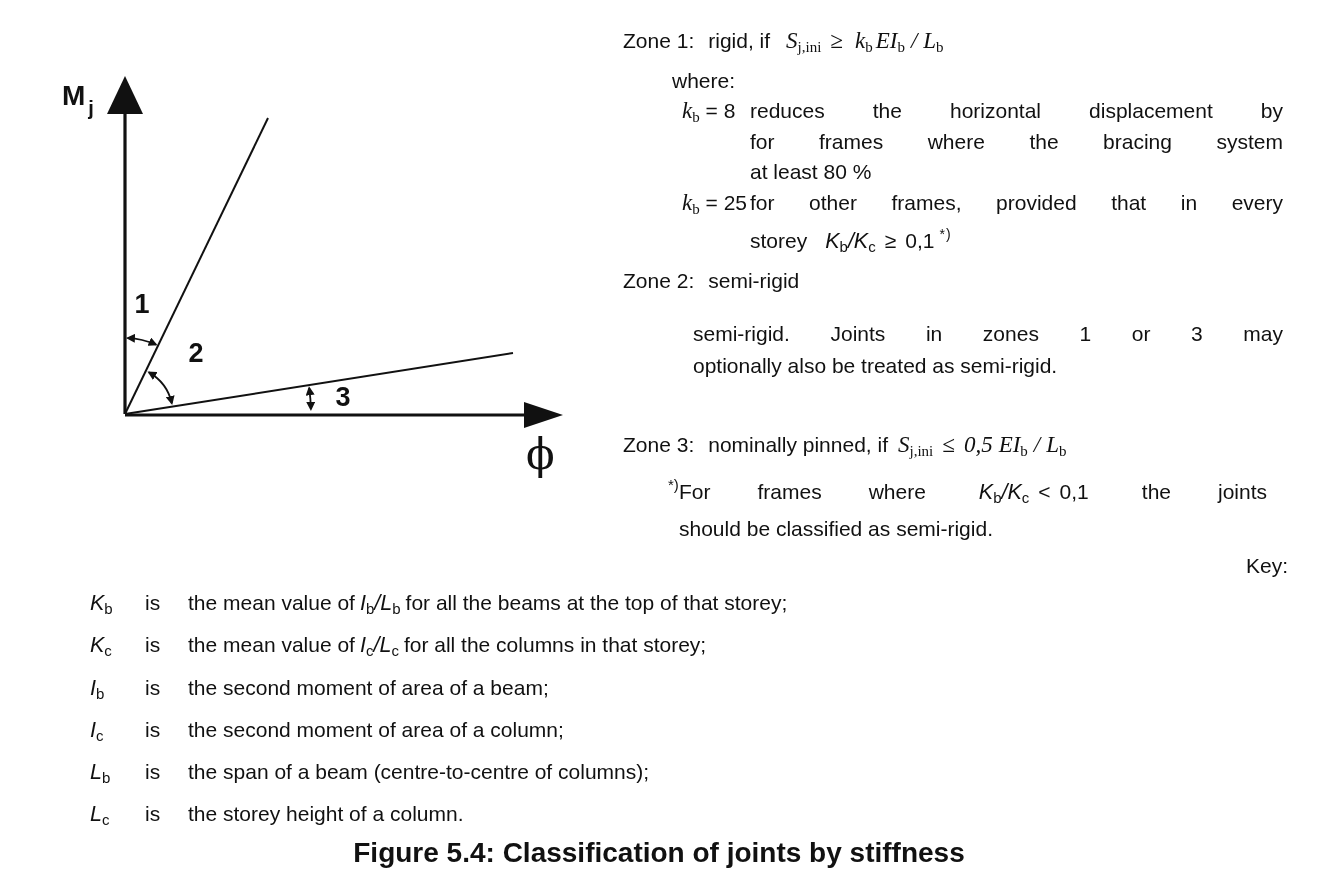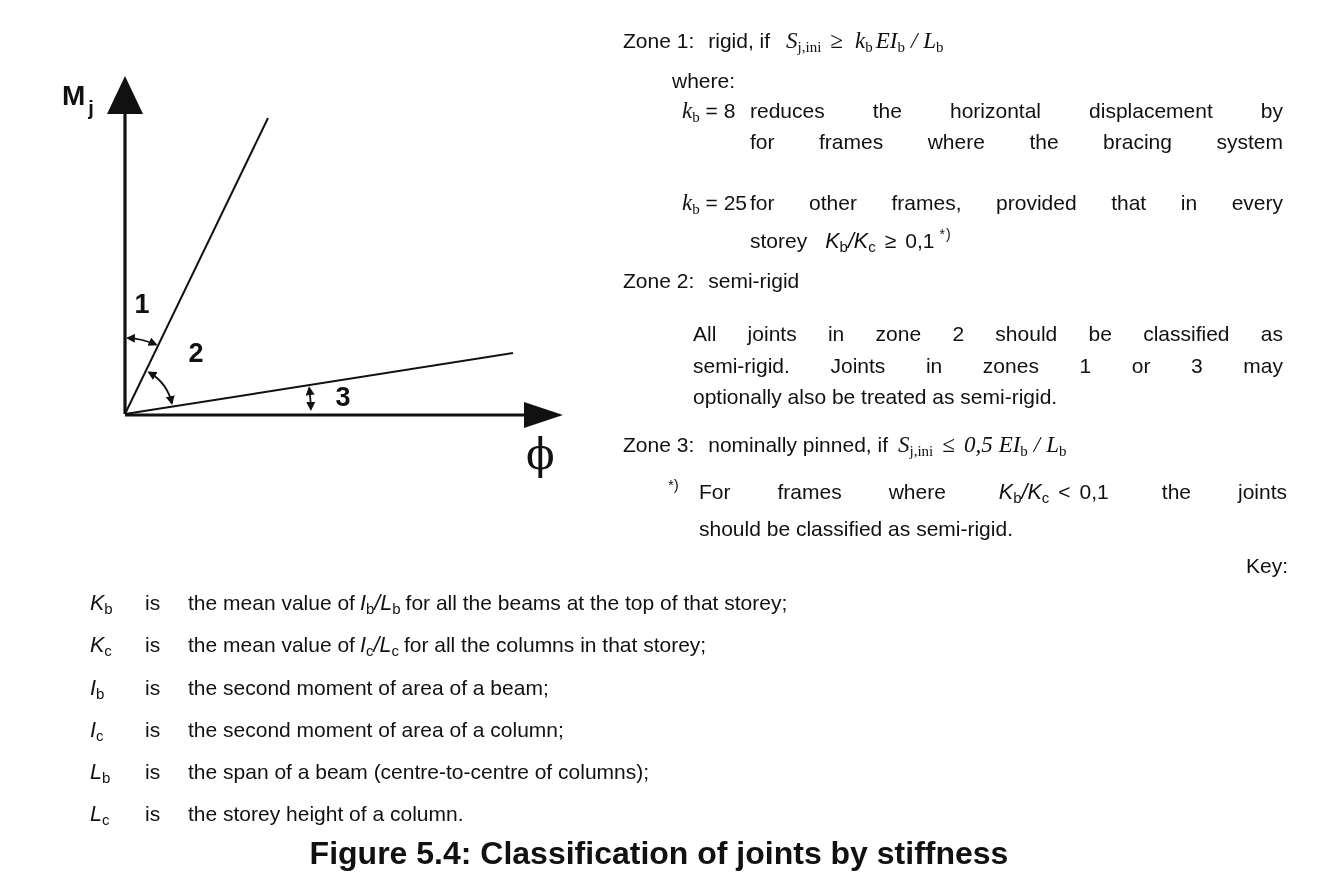--- a/index.html
+++ b/index.html
@@ -30,32 +30,32 @@
   .lead-gap{margin-left:16px;}
   .tight{margin-left:3px;}
   .sup{font-size:14px; vertical-align:9px; letter-spacing:1px;}
   .hang-label{position:absolute; left:59px; top:0; font-size:21px; line-height:30px;}
   .hang-body{position:absolute; left:127px; top:0; width:533px;}
   .jline{font-size:21px; line-height:30.7px; text-align:justify; text-align-last:justify; white-space:normal;}
   .jline.last{text-align-last:left;}
   .z2para{left:70px; width:590px; white-space:normal;}
   .z2para .jline{line-height:31.5px;}
   .fn-star{position:absolute; left:45px; top:-6px; font-size:15px;}
-  .fn-body{position:absolute; left:76px; top:0; width:588px;}
+  .fn-body{position:absolute; left:56px; top:0; width:588px;}
   .fn-body .jline{line-height:31px;}
   
   .key{position:absolute; left:28px; top:551px; width:1260px; font-size:21px;}
   .key-label{line-height:30px;text-align:right;}
   .krow{display:grid; grid-template-columns:55px 43px auto; padding-left:62px; line-height:36.3px; white-space:nowrap;}
   .krow .kmathgrp{margin:0 5px;}
   .kfirst{margin-top:4px;}
   
   .caption{
     position:absolute; left:0; top:836px; width:100%; text-align:center;
-    font-size:32px; font-weight:bold; line-height:34px;
+    font-size:28px; font-weight:bold; line-height:34px;
   }
 </style>
 </head>
 <body>
 
 <div class="page">
 
   <svg class="diagram" width="620" height="560" viewBox="0 0 620 560">
     <defs>
       <marker id="ah" viewBox="0 0 10 10" refX="8" refY="5" markerWidth="9" markerHeight="9" markerUnits="userSpaceOnUse" orient="auto-start-reverse">
@@ -90,39 +90,39 @@
       <span>Zone 1:</span><span class="zlead">rigid, if</span><span class="lead-gap mi">S</span><span class="msub">j,ini</span><span class="mi rel">≥</span><span class="mi tight">k</span><span class="msub">b</span><span class="mi tight">EI</span><span class="msub">b</span><span class="mi" style="margin:0 6px;">/</span><span class="mi">L</span><span class="msub">b</span>
     </div>
 
     <div class="rc" style="top:66px; left:49px;">where:</div>
 
     <div class="rc" style="top:96px; left:0; width:660px;">
       <span class="hang-label"><span class="mi">k</span><span class="msub">b</span> <span>= 8</span></span>
       <div class="hang-body">
         <div class="jline">reduces the horizontal displacement by</div>
         <div class="jline">for frames where the bracing system</div>
+        <div class="jline last">at least 80 %</div>
       </div>
     </div>
 
     <div class="rc" style="top:188px; left:0; width:660px;">
       <span class="hang-label"><span class="mi">k</span><span class="msub">b</span> <span>= 25</span></span>
       <div class="hang-body">
         <div class="jline">for other frames, provided that in every</div>
         <div class="jline last">
           <span>storey</span><span class="ksans" style="margin-left:18px;">K</span><span class="ssub">b</span><span class="ksans">/</span><span class="ksans">K</span><span class="ssub">c</span><span class="rel">≥</span><span>0,1</span><span class="sup" style="margin-left:5px;">*)</span>
         </div>
       </div>
     </div>
 
     <div class="rc zhead" style="top:266px; left:0;">
       <span>Zone 2:</span><span class="zlead">semi-rigid</span>
     </div>
 
     <div class="rc z2para" style="top:318px;">
-      <div class="jline">All joints in zone 2 should be classified as</div>
       <div class="jline">semi-rigid.  Joints in zones 1 or 3 may</div>
       <div class="jline last">optionally also be treated as semi-rigid.</div>
     </div>
 
     <div class="rc zhead" style="top:430px; left:0;text-align:center;">
       <span>Zone 3:</span><span class="zlead">nominally pinned, if</span><span class="mi" style="margin-left:10px;">S</span><span class="msub">j,ini</span><span class="mi rel">≤</span><span class="mi">0,5</span><span class="mi" style="margin-left:6px;">EI</span><span class="msub">b</span><span class="mi" style="margin:0 6px;">/</span><span class="mi">L</span><span class="msub">b</span>
     </div>
 
     <div class="rc" style="top:476px; left:0; width:660px;">
       <span class="fn-star">*)</span>

